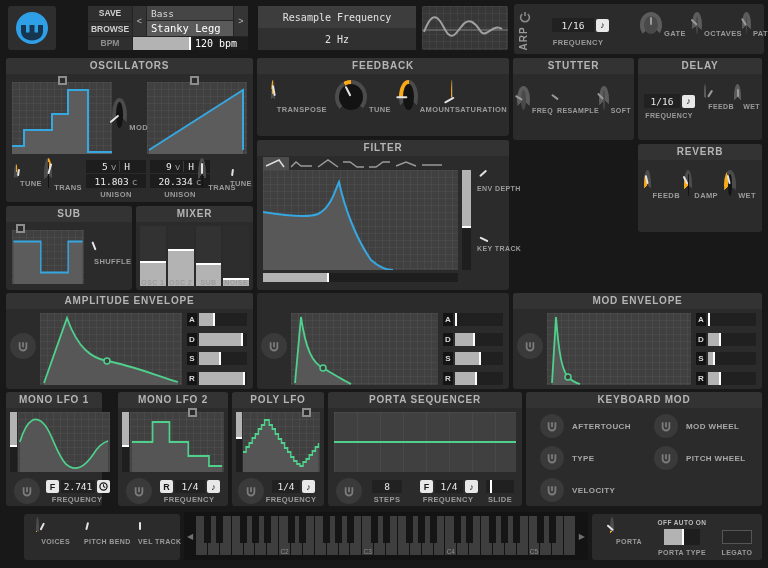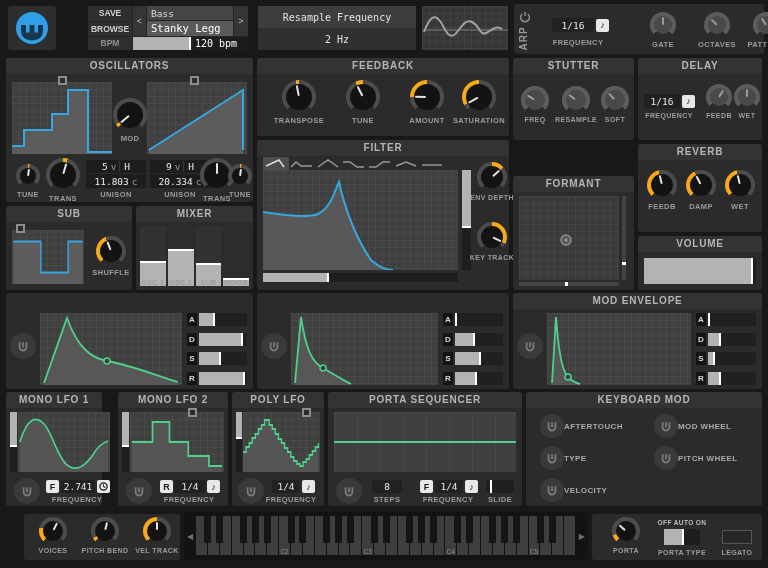--- a/index.html
+++ b/index.html
@@ -11,21 +11,21 @@
 .mono{font-family:"DejaVu Sans Mono",monospace}
 .abs{position:absolute}
 
 .knob{position:relative;border-radius:50%}
 .k34{width:34px;height:34px}.k30{width:30px;height:30px}.k28{width:28px;height:28px}.k26{width:26px;height:26px}.k24{width:24px;height:24px}
 .kbody{position:absolute;inset:4px;border-radius:50%;background:#131313}
 .kbody.dis{background:#494949}
 .kindw{position:absolute;inset:4px}
 .kind{position:absolute;left:calc(50% - 1px);top:1px;width:2px;height:42%;background:#e3e3e3;border-radius:1px}
 .kind.dis{background:#9a9a9a}
-.kwrap{position:absolute;display:flex;flex-direction:column;align-items:center;gap:2px}
+.kwrap{position:absolute;display:flex;flex-direction:row;align-items:flex-end;gap:2px}
 
 .grid{background-color:#404040;background-image:linear-gradient(rgba(255,255,255,.045) 1px,transparent 1px),linear-gradient(90deg,rgba(255,255,255,.045) 1px,transparent 1px);background-size:7px 7px}
 .wavebox{position:absolute;width:9px;height:9px;border:2px solid #8d8d8d;background:#2b2b2b;z-index:3}
 
 .htrack{position:relative;background:#1e1e1e;overflow:hidden}
 .hfill{position:absolute;left:0;top:0;bottom:0;background:#b3b3b3;border-right:2px solid #fff}
 .vtrack{position:relative;background:#1e1e1e;overflow:hidden}
 .vfill{position:absolute;left:0;right:0;bottom:0;background:#b3b3b3;border-top:2px solid #fff}
 .vtfill{position:absolute;left:0;right:0;top:0;background:#b3b3b3;border-bottom:2px solid #fff}
 .thumb{position:absolute;background:#fff}
@@ -48,21 +48,21 @@
 .bkey{position:absolute;top:4px;height:56%;width:7px;background:#151515;z-index:2}
 .kbarrow{position:absolute;top:50%;transform:translateY(-50%);color:#6f6f6f;font-size:8px}
 
 .pb-btn{background:#2f2f2f;color:#cfcfcf;font-size:8.5px;font-weight:bold;text-align:center;line-height:15px}
 .pb-arrow{background:#353535;color:#bdbdbd;font-size:9px;text-align:center;display:flex;align-items:center;justify-content:center}
 
 .ubox{position:absolute;background:#1d1d1d;color:#ececec;font-family:"DejaVu Sans Mono",monospace;font-size:9.5px}
 .urow{display:flex;align-items:center;justify-content:center;gap:3px;height:14px;border-bottom:1px solid #2b2b2b}
 .tab{height:13px;width:26px;display:flex;align-items:center;justify-content:center}
 .tab.active{background:#4d4d4d}
-.kmrow{position:absolute;display:flex;align-items:center;gap:0}
+.kmrow{position:absolute;display:flex;align-items:center;gap:8px}
 .kmrow .lbl{font-size:8px;color:#a8a8a8}
 </style>
 </head>
 <body>
 
 <div id="app">
 
   <div class="abs" style="left:8px;top:6px;width:48px;height:44px;background:#2e2e2e;border-radius:3px">
     <svg viewBox="0 0 40 40" style="position:absolute;left:4px;top:2px;width:40px;height:40px">
       <circle cx="20" cy="20" r="16" fill="#2f9fe8"></circle>
@@ -437,35 +437,20 @@
       <div class="knob k26" style="background: conic-gradient(from 225deg, rgb(92, 92, 92) 0deg, rgb(92, 92, 92) 135deg, rgb(92, 92, 92) 135deg, rgb(92, 92, 92) 135deg, rgb(92, 92, 92) 135deg, rgb(92, 92, 92) 270deg, transparent 270deg, transparent 360deg);">
           <div class="kbody dis"></div>
           <div class="kindw" style="transform: rotate(0deg);">
             <div class="kind dis"></div>
           </div>
         </div>
       <div class="lbl" style="font-size:7px">WET</div>
     </div>
   </div>
 
-  <div class="sec" style="left:513px;top:176px;width:121px;height:114px">
-    <div class="title">FORMANT</div>
-    <div class="abs grid" style="left:6px;top:20px;width:100px;height:84px;background-color:#3a3a3a">
-      <svg viewBox="0 0 100 84" style="width:100%;height:100%">
-        <circle cx="47" cy="44" r="5" fill="#5a5a5a" stroke="#8e8e8e" stroke-width="1.5"></circle>
-        <circle cx="47" cy="44" r="1.5" fill="#9a9a9a"></circle>
-      </svg>
-    </div>
-    <div class="abs" style="left:109px;top:20px;width:4px;height:84px;background:#444">
-      <div class="thumb" style="left: 0px; width: 4px; height: 3px; top: calc(80% - 1px);"></div>
-    </div>
-    <div class="abs" style="left:6px;top:106px;width:100px;height:4px;background:#444">
-      <div class="thumb" style="top: 0px; height: 4px; width: 3px; left: calc(47% - 1px);"></div>
-    </div>
-  </div>
 
   <div class="sec" style="left:638px;top:144px;width:124px;height:88px">
     <div class="title">REVERB</div>
     <div class="kwrap" style="left:6px;top:26px;width:36px">
       <div class="knob k30" style="background: conic-gradient(from 225deg, rgb(76, 76, 76) 0deg, rgb(76, 76, 76) 0deg, rgb(247, 169, 25) 0deg, rgb(247, 169, 25) 121.5deg, rgb(76, 76, 76) 121.5deg, rgb(76, 76, 76) 270deg, transparent 270deg, transparent 360deg);">
           <div class="kbody"></div>
           <div class="kindw" style="transform: rotate(-13.5deg);">
             <div class="kind"></div>
           </div>
         </div>
@@ -484,28 +469,23 @@
       <div class="knob k30" style="background: conic-gradient(from 225deg, rgb(76, 76, 76) 0deg, rgb(76, 76, 76) 0deg, rgb(247, 169, 25) 0deg, rgb(247, 169, 25) 121.5deg, rgb(76, 76, 76) 121.5deg, rgb(76, 76, 76) 270deg, transparent 270deg, transparent 360deg);">
           <div class="kbody"></div>
           <div class="kindw" style="transform: rotate(-13.5deg);">
             <div class="kind"></div>
           </div>
         </div>
       <div class="lbl">WET</div>
     </div>
   </div>
 
-  <div class="sec" style="left:638px;top:236px;width:124px;height:54px">
-    <div class="title">VOLUME</div>
-    <div class="htrack" style="position:absolute;left:6px;top:22px;width:112px;height:26px">
-      <div class="hfill" style="width: 97%;"></div>
-    </div>
-  </div>
 
   <div class="sec" style="left:6px;top:293px;width:247px;height:96px">
+    <div class="title">AMPLITUDE ENVELOPE</div>
     <div class="modbtn abs" style="left:4px;top:40px">
         <svg viewBox="0 0 24 24">
           <path d="M7.5 7v6.5a4.5 4.5 0 0 0 9 0V7" fill="none" stroke="#7b7b7b" stroke-width="2.4"></path>
           <path d="M12 7v6.5" stroke="#7b7b7b" stroke-width="2.4" fill="none"></path>
         </svg>
       </div>
     <div class="abs grid" style="left:34px;top:20px;width:142px;height:72px">
       <svg viewBox="0 0 142 72" style="width:100%;height:100%" preserveAspectRatio="none">
         <path d="M4 70 L27 5 C38 36 52 45 67 48 C90 52 115 62 138 69 L138 72 L4 72 Z" fill="#575757"></path>
         <path d="M4 70 L27 5 C38 36 52 45 67 48 C90 52 115 62 138 69" fill="none" stroke="#4fd08c" stroke-width="1.8"></path>

